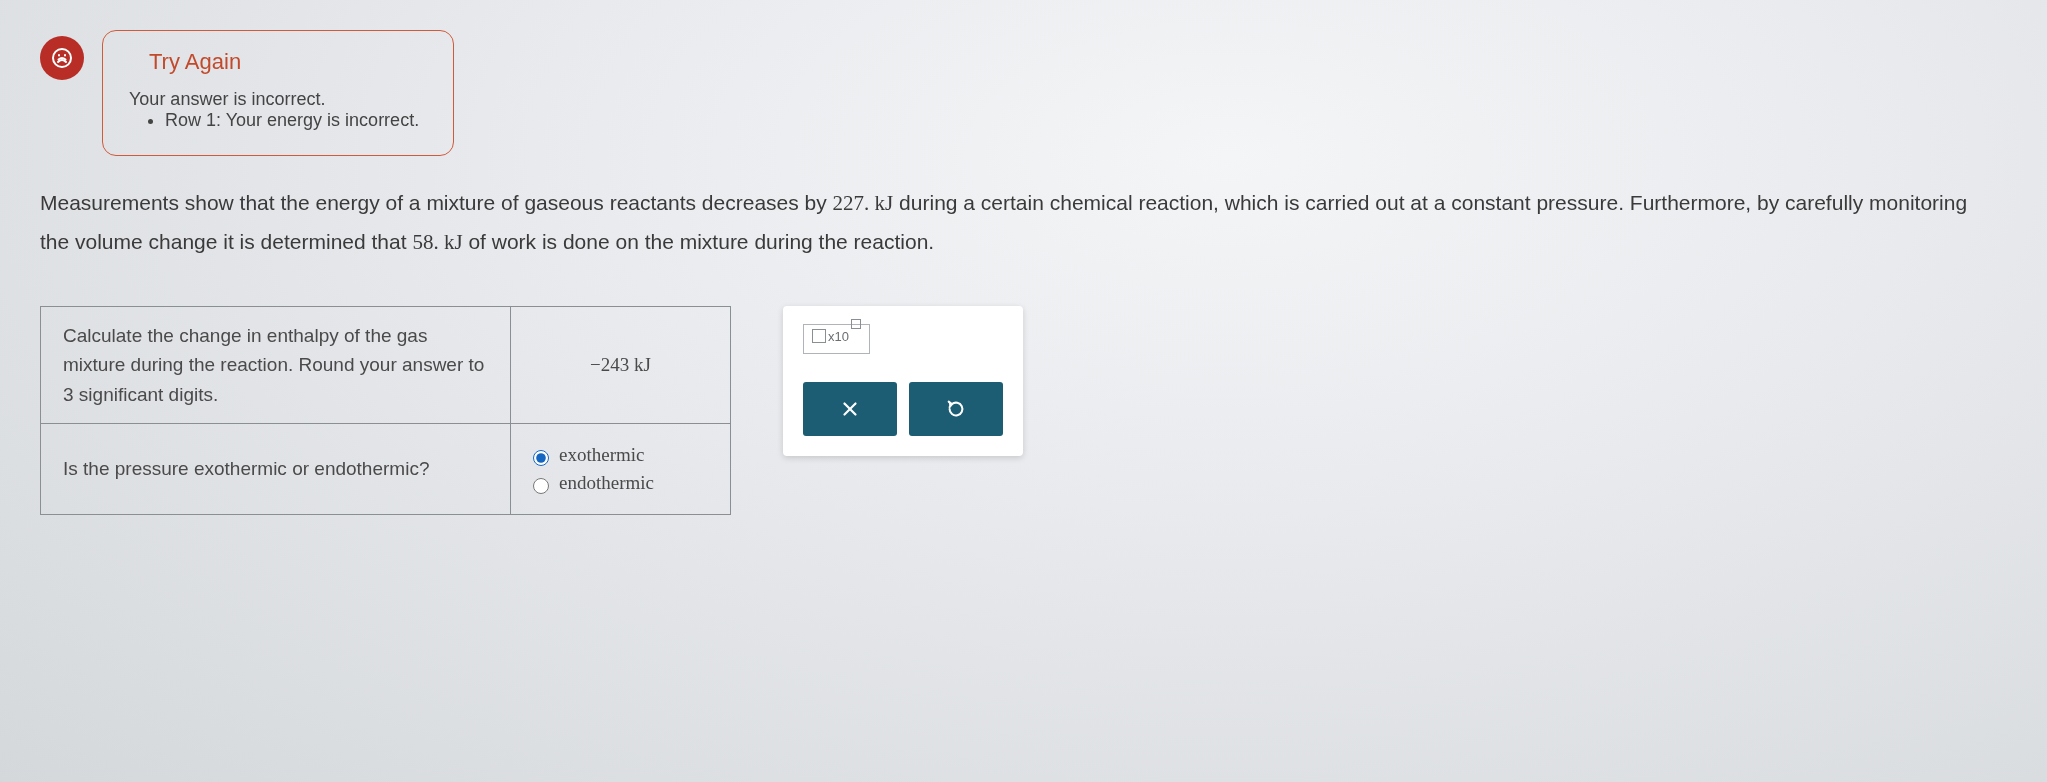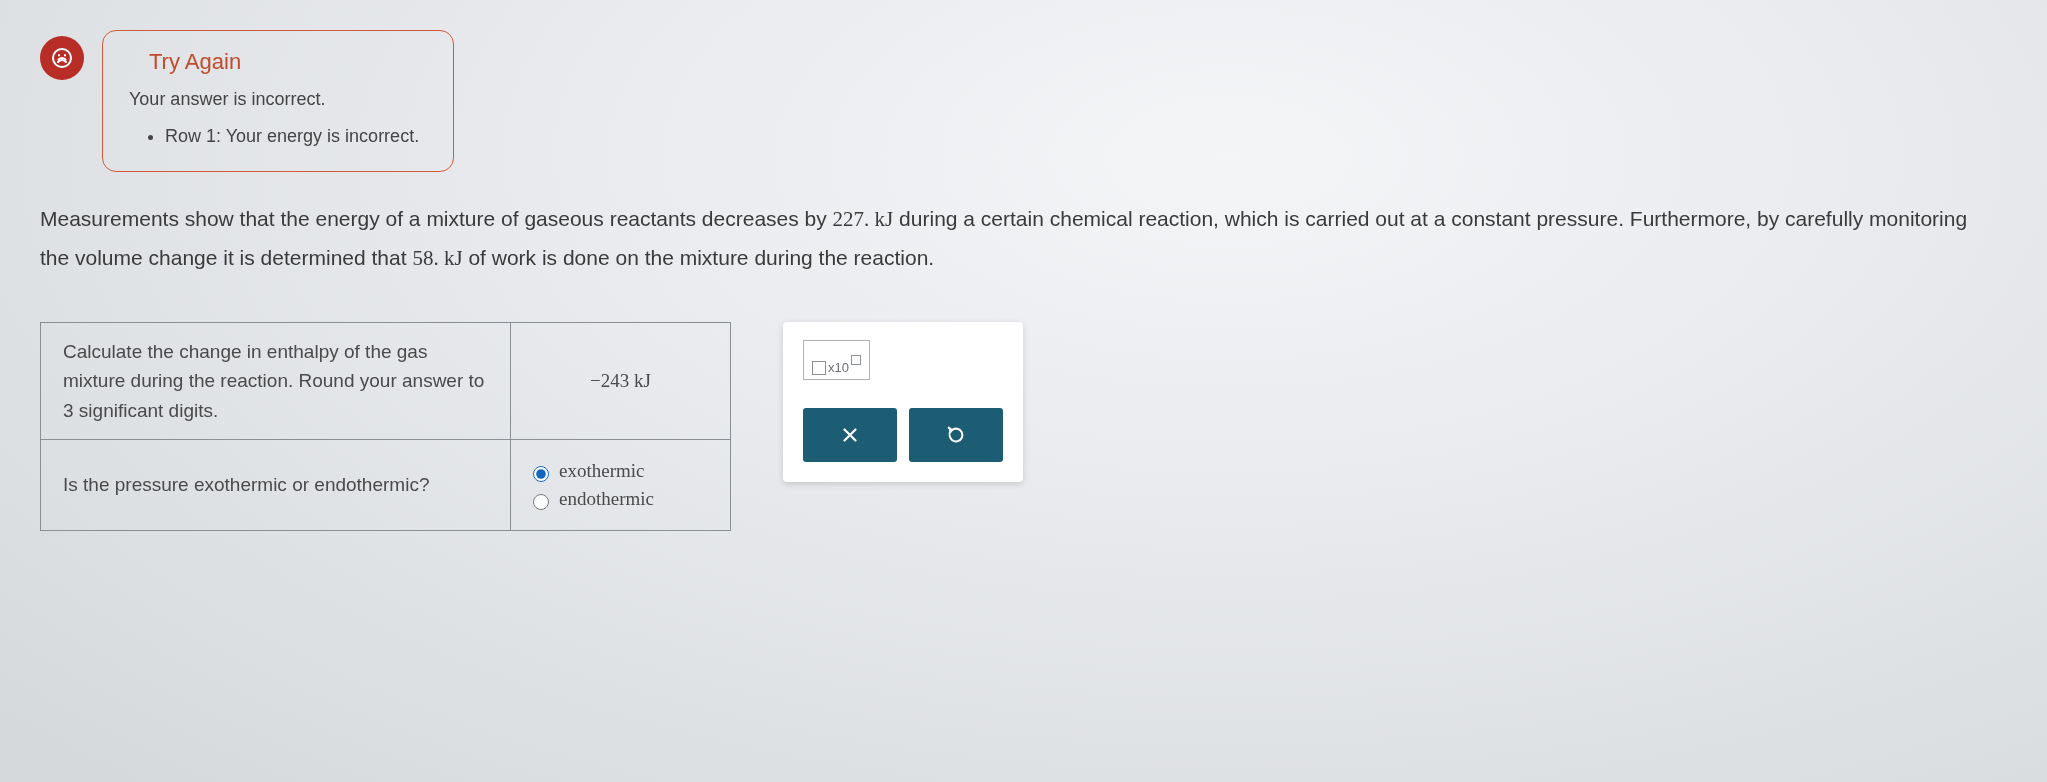--- a/index.html
+++ b/index.html
@@ -45,21 +45,21 @@
   .feedback-title {
     color: #c24a2c;
     font-size: 22px;
     font-weight: 500;
     margin-bottom: 14px;
     margin-left: 20px;
   }
   .feedback-msg {
     color: #444;
     font-size: 18px;
-    margin-bottom: 16px;
+    margin-bottom: 0;
   }
   .feedback-list {
     list-style: disc;
     margin-left: 36px;
     color: #444;
     font-size: 18px;
   }
   .question-text {
     font-size: 21px;
     color: #3a3a3a;
@@ -103,26 +103,25 @@
     display: flex;
     flex-direction: column;
     gap: 28px;
   }
   .sci-btn {
     align-self: flex-start;
     border: 1px solid #b0b4b9;
     background: #fff;
     padding: 4px 8px 4px 8px;
     display: inline-flex;
-    align-items: flex-end;
     font-size: 15px;
     color: #6a6e72;
     cursor: pointer;
     position: relative;
-    height: 40px;
+    height: 30px;
   }
   .sci-btn .box {
     width: 14px; height: 14px; border: 1px solid #8a8f94; display: inline-block; margin-right: 2px;
   }
   .sci-btn .x10 { font-size: 13px; margin-right: 2px; }
   .sci-btn .exp-box {
     width: 10px; height: 10px; border: 1px solid #8a8f94; display: inline-block;
     position: relative; top: -10px;
   }
   .action-row { display: flex; gap: 12px; }

